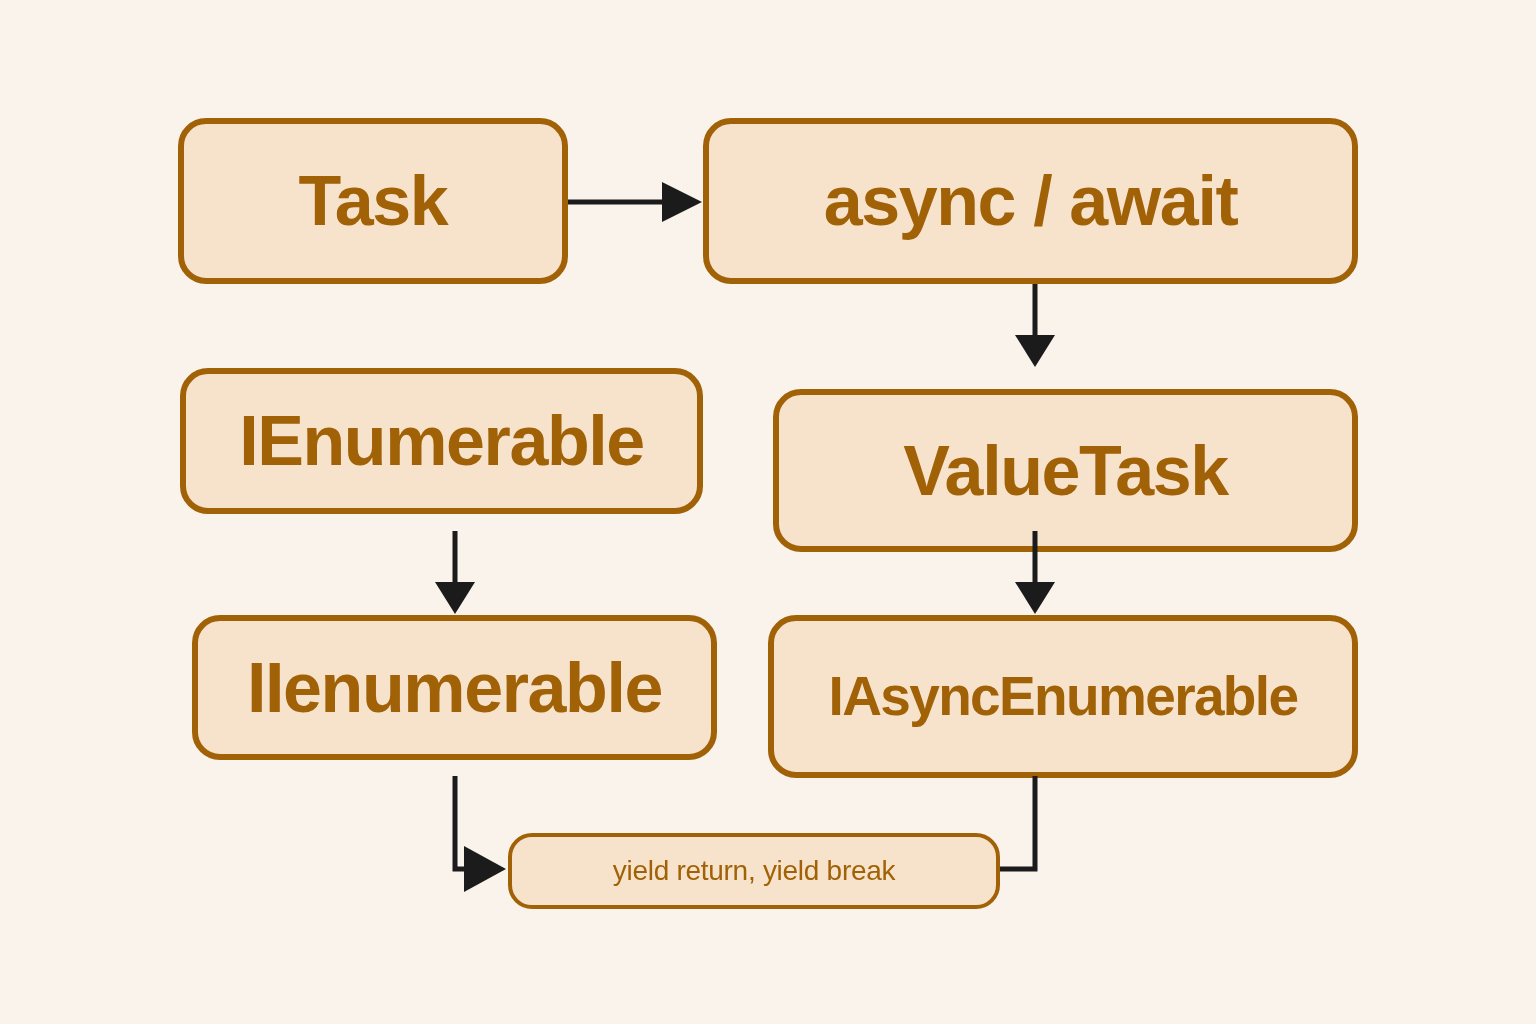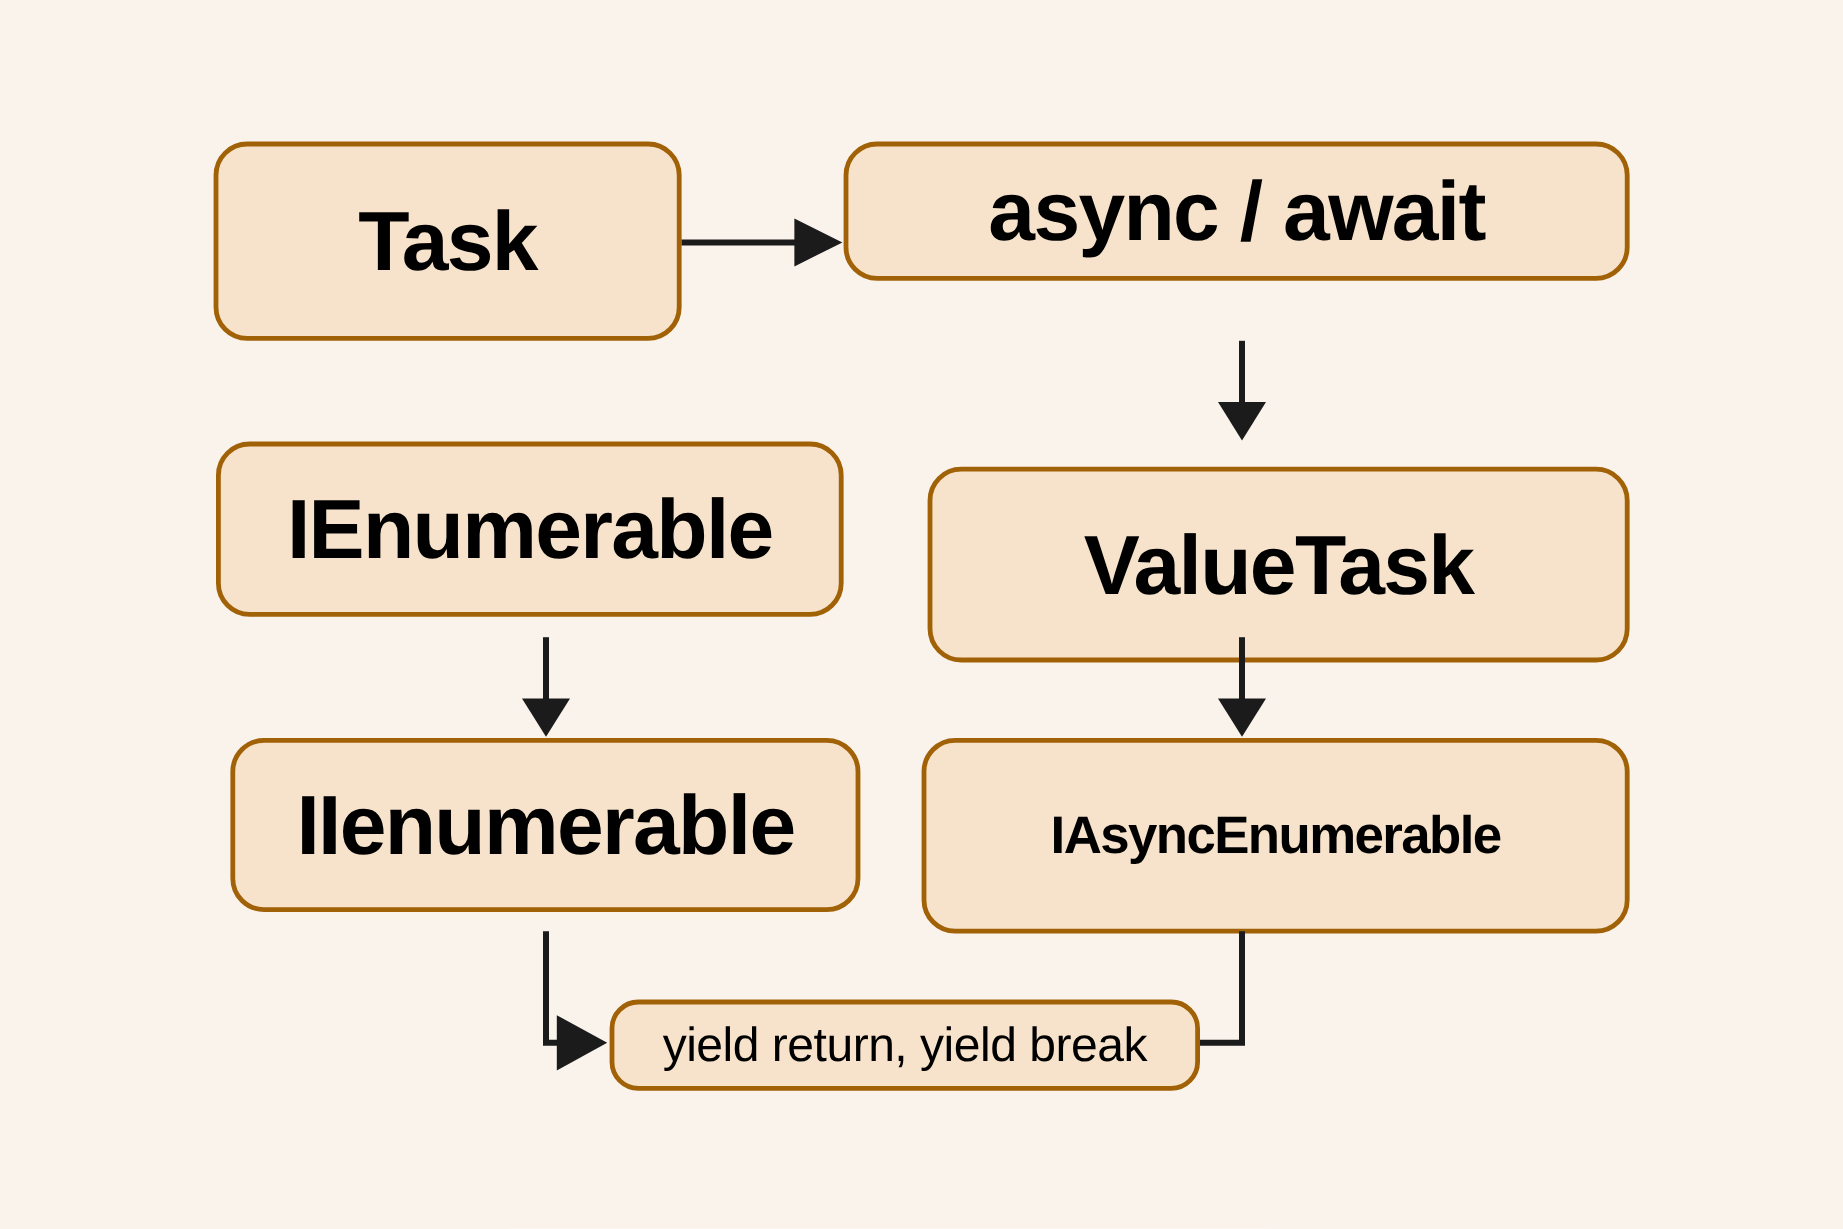--- a/index.html
+++ b/index.html
@@ -13,45 +13,45 @@
     position: relative;
     width: 1536px;
     height: 1024px;
     background: #faf3ec;
     overflow: hidden;
   }
   .node {
     position: absolute;
     box-sizing: border-box;
     background: #f7e3cb;
-    border: 4px solid #a16207;
+    border: 6px solid #a16207;
     border-radius: 28px;
     display: flex;
     align-items: center;
     justify-content: center;
-    color: #000000;
+    color: #a16207;
   }
   .node-label {
     font-weight: 700;
     font-size: 70px;
     letter-spacing: -0.02em;
     white-space: nowrap;
     line-height: 1;
   }
   
   .node-task             { left: 178px; top: 118px; width: 390px; height: 166px; }
-  .node-async-await      { left: 703px; top: 118px; width: 655px; height: 116px; }
+  .node-async-await      { left: 703px; top: 118px; width: 655px; height: 166px; }
   .node-ienumerable      { left: 180px; top: 368px; width: 523px; height: 146px; }
   .node-valuetask        { left: 773px; top: 389px; width: 585px; height: 163px; }
   .node-iienumerable     { left: 192px; top: 615px; width: 525px; height: 145px; }
   .node-iasyncenumerable { left: 768px; top: 615px; width: 590px; height: 163px; }
-  .node-iasyncenumerable .node-label { font-size: 44px; letter-spacing: -0.03em; }
+  .node-iasyncenumerable .node-label { font-size: 55px; letter-spacing: -0.03em; }
   .node-yield            { left: 508px; top: 833px; width: 492px; height: 76px;
                            border-width: 4px; border-radius: 24px; }
-  .node-yield .node-label { font-size: 40px; font-weight: 500; letter-spacing: -0.01em; text-align: center; }
+  .node-yield .node-label { font-size: 28px; font-weight: 500; letter-spacing: -0.01em; text-align: center; }
   .connectors {
     position: absolute;
     left: 0; top: 0;
     width: 1536px;
     height: 1024px;
     pointer-events: none;
   }
   .edge {
     fill: none;
     stroke: #1b1b1b;

